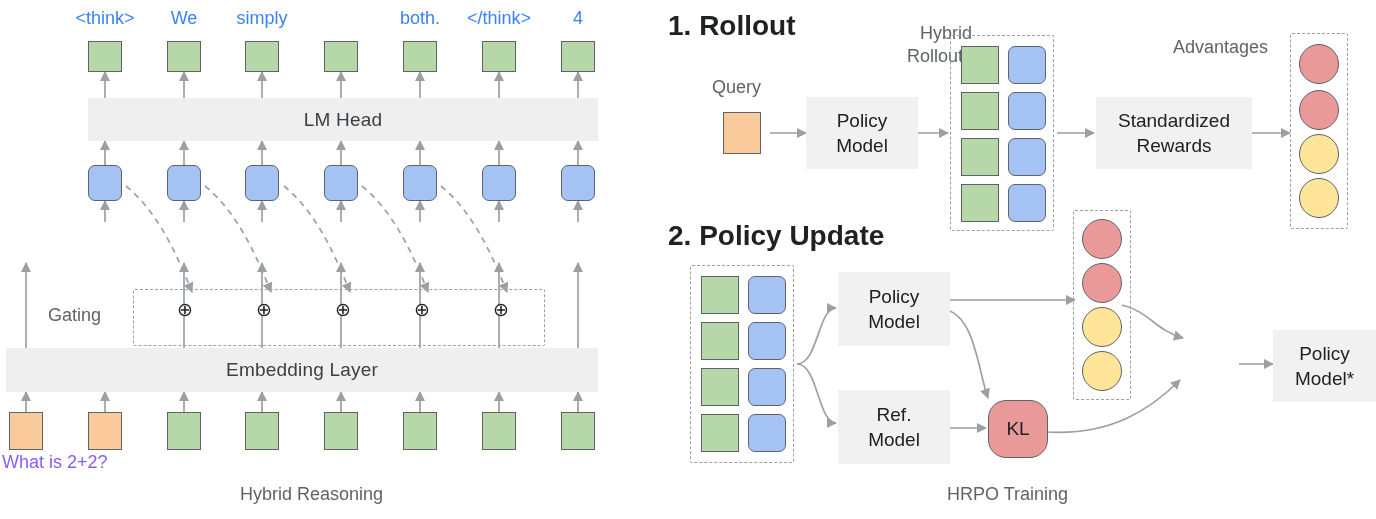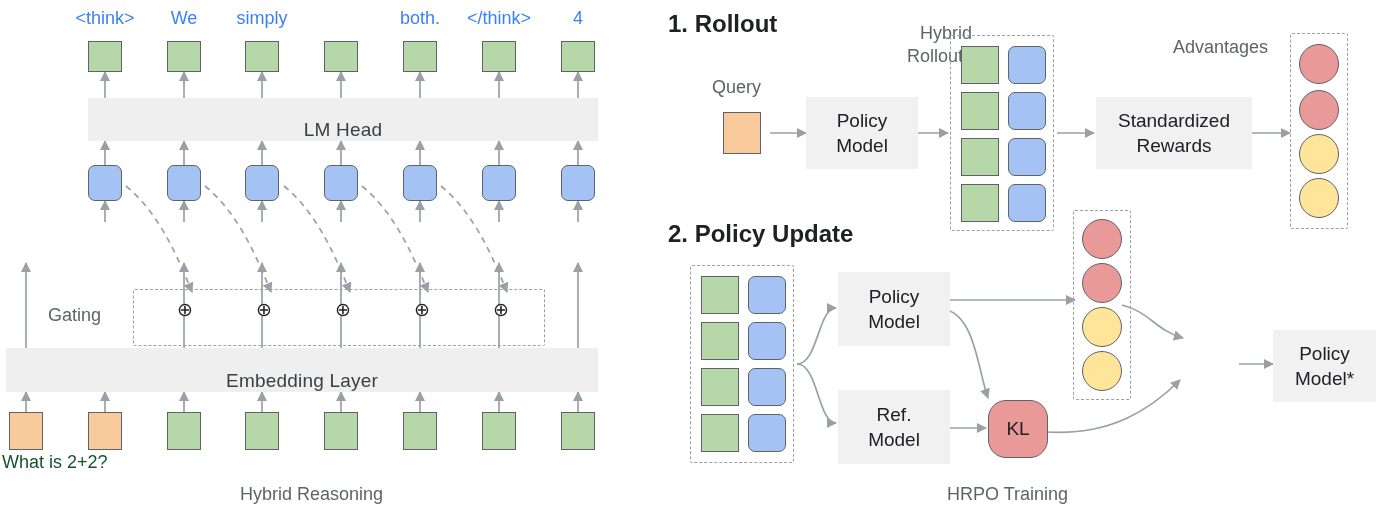--- a/index.html
+++ b/index.html
@@ -8,36 +8,36 @@
   .abs{position:absolute;}
   svg.layer{position:absolute;left:0;top:0;width:1376px;height:519px;pointer-events:none;}
 
   
   .box-green{background:#b6d7a8;border:1.6px solid #5f6368;box-sizing:border-box;}
   .box-blue{background:#a4c2f4;border:1.6px solid #5f6368;border-radius:7px;box-sizing:border-box;}
   .box-orange{background:#f9cb9c;border:1.6px solid #5f6368;box-sizing:border-box;}
   .circle-red{background:#ea9999;border:1.6px solid #5f6368;border-radius:50%;box-sizing:border-box;}
   .circle-yellow{background:#ffe599;border:1.6px solid #5f6368;border-radius:50%;box-sizing:border-box;}
 
-  .band{background:#efefef;box-sizing:border-box;display:flex;align-items:flex-end;justify-content:center;}
+  .band{background:#efefef;box-sizing:border-box;display:flex;align-items:center;justify-content:center;}
   .band-label{font-size:19px;color:#3c4043;letter-spacing:.2px;}
 
   .proc{background:#f1f1f1;box-sizing:border-box;display:flex;flex-direction:column;
         align-items:center;justify-content:center;line-height:1.32;font-size:19px;color:#202124;}
   .proc span{display:block;}
 
   .pinkbox{background:#ea9999;border:1.6px solid #5f6368;box-sizing:border-box;
            display:flex;align-items:center;justify-content:center;font-size:19px;color:#202124;}
 
   .dashed{border:1.7px dashed #9aa0a6;box-sizing:border-box;border-radius:2px;}
 
   .tok-label{font-size:18px;color:#3b82f6;text-align:center;white-space:nowrap;}
   .cap{font-size:18px;color:#5f6368;white-space:nowrap;}
-  .cap-dark{font-size:18px;color:#14532d;white-space:nowrap;}
-  .section-title{font-size:24px;font-weight:bold;color:#202124;white-space:nowrap;}
+  .cap-dark{font-size:18px;color:#8b5cf6;white-space:nowrap;}
+  .section-title{font-size:28px;font-weight:bold;color:#202124;white-space:nowrap;}
   .plus{font-size:19px;color:#202124;line-height:1;text-align:center;}
   .figcap{font-size:18px;color:#5f6368;white-space:nowrap;}
 </style>
 </head>
 <body>
 
 <div id="root">
 
   <svg class="layer" viewBox="0 0 1376 519">
     <defs>

